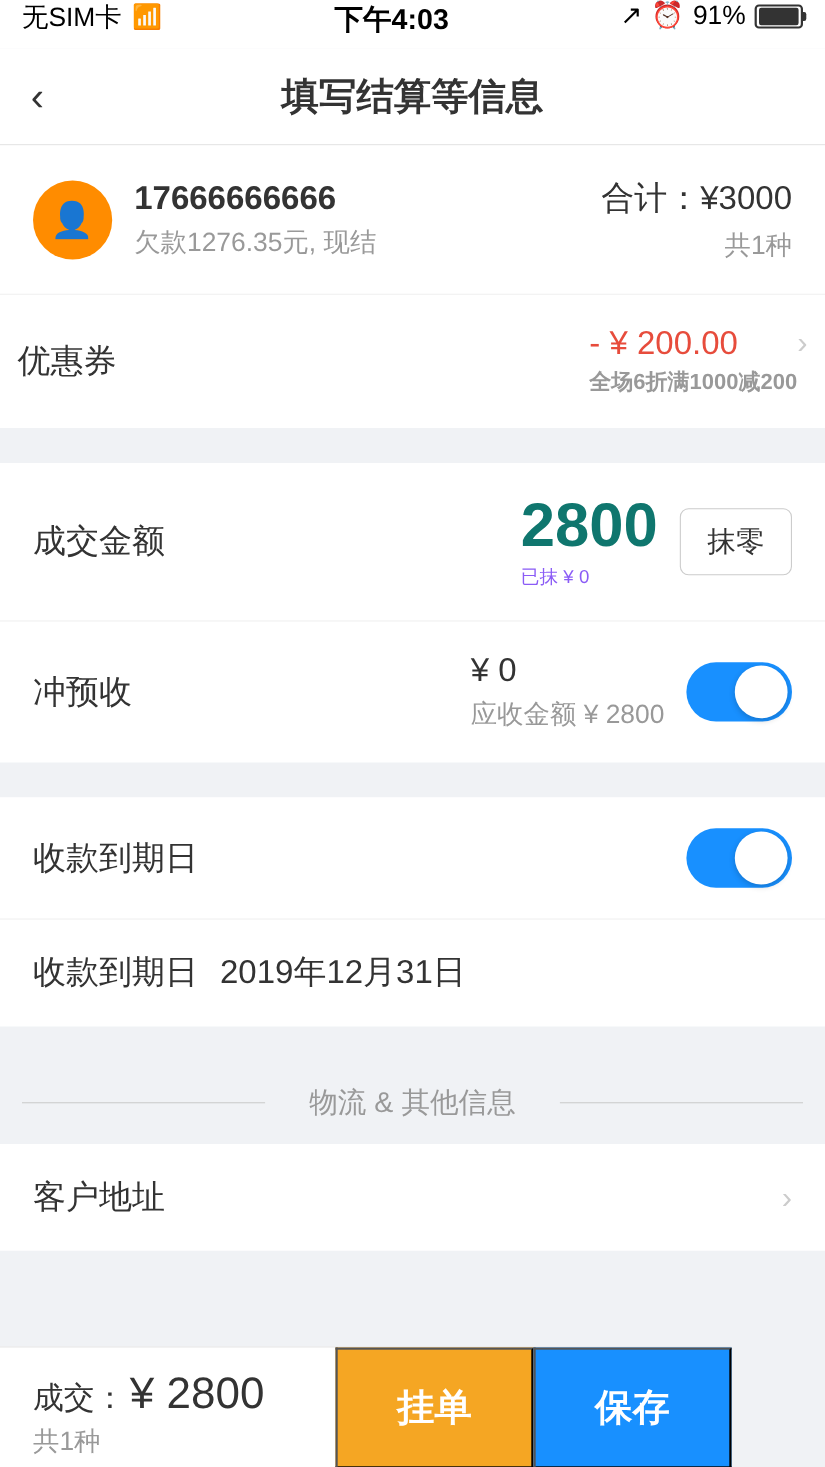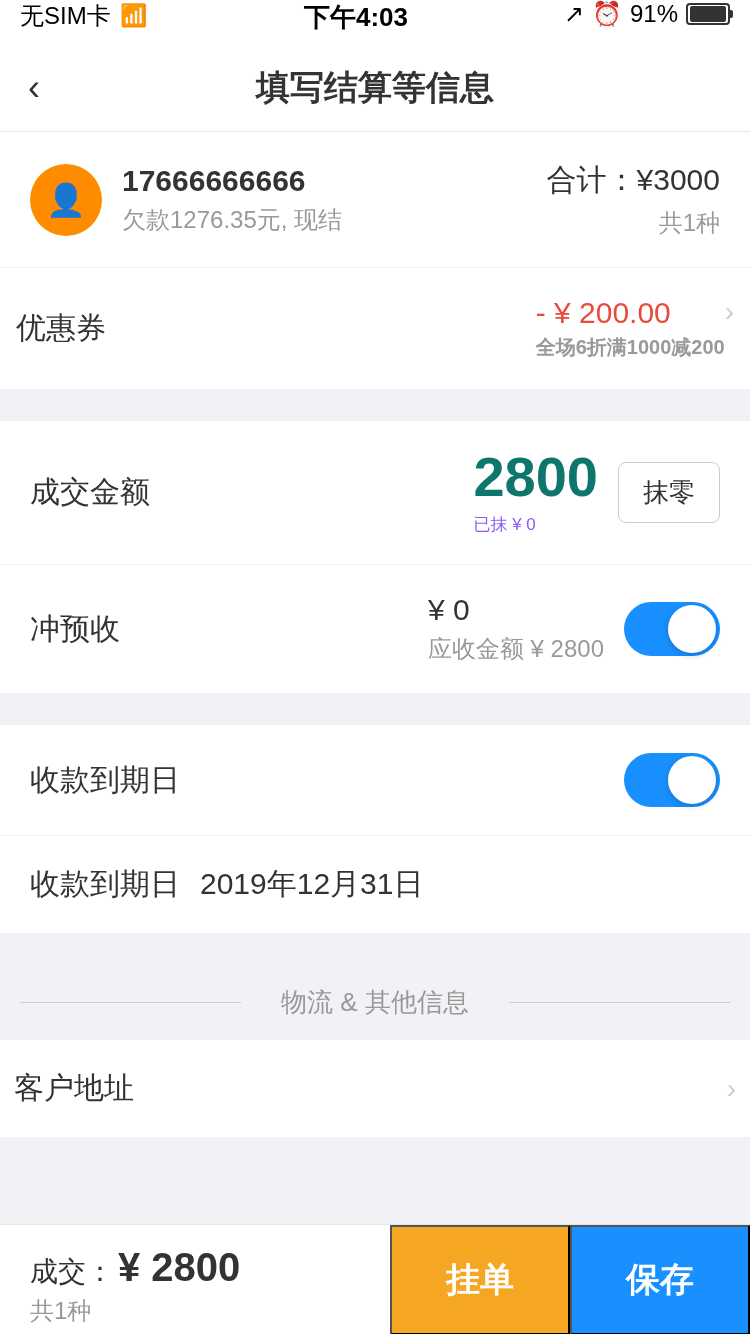--- a/index.html
+++ b/index.html
@@ -219,45 +219,45 @@
       background: #ccc;
       margin: 0 20px;
     }
     .logistics-text { font-size: 26px; color: #999; white-space: nowrap; }
 
     
     .address-row {
       display: flex;
       align-items: center;
       justify-content: space-between;
-      padding: 28px 14px;
+      padding: 28px 30px;
       background: #fff;
       gap: 20px;
     }
     .address-label { font-size: 30px; color: #333; min-width: 80px; }
     .address-value { font-size: 30px; color: #333; flex: 1; line-height: 1.5; }
 
     
     .bottom-bar {
       position: fixed;
       bottom: 0;
       left: 0;
-      width: 750px;
+      width: 665px;
       height: 110px;
       background: #fff;
       display: flex;
       align-items: center;
       border-top: 1px solid #e5e5e5;
     }
     .bottom-info {
       flex: 1;
       padding: 0 30px;
     }
     .bottom-total { font-size: 28px; color: #333; }
-    .bottom-amount { font-size: 40px; color: #333; font-weight: 700; margin-top: 12px; }
+    .bottom-amount { font-size: 40px; color: #333; font-weight: 400; margin-top: 12px; }
     .bottom-count { font-size: 24px; color: #999; margin-top: 4px; }
     .bottom-btn {
       height: 110px;
       width: 180px;
       display: flex;
       align-items: center;
       justify-content: center;
       font-size: 34px;
       font-weight: 600;
       color: #fff;

